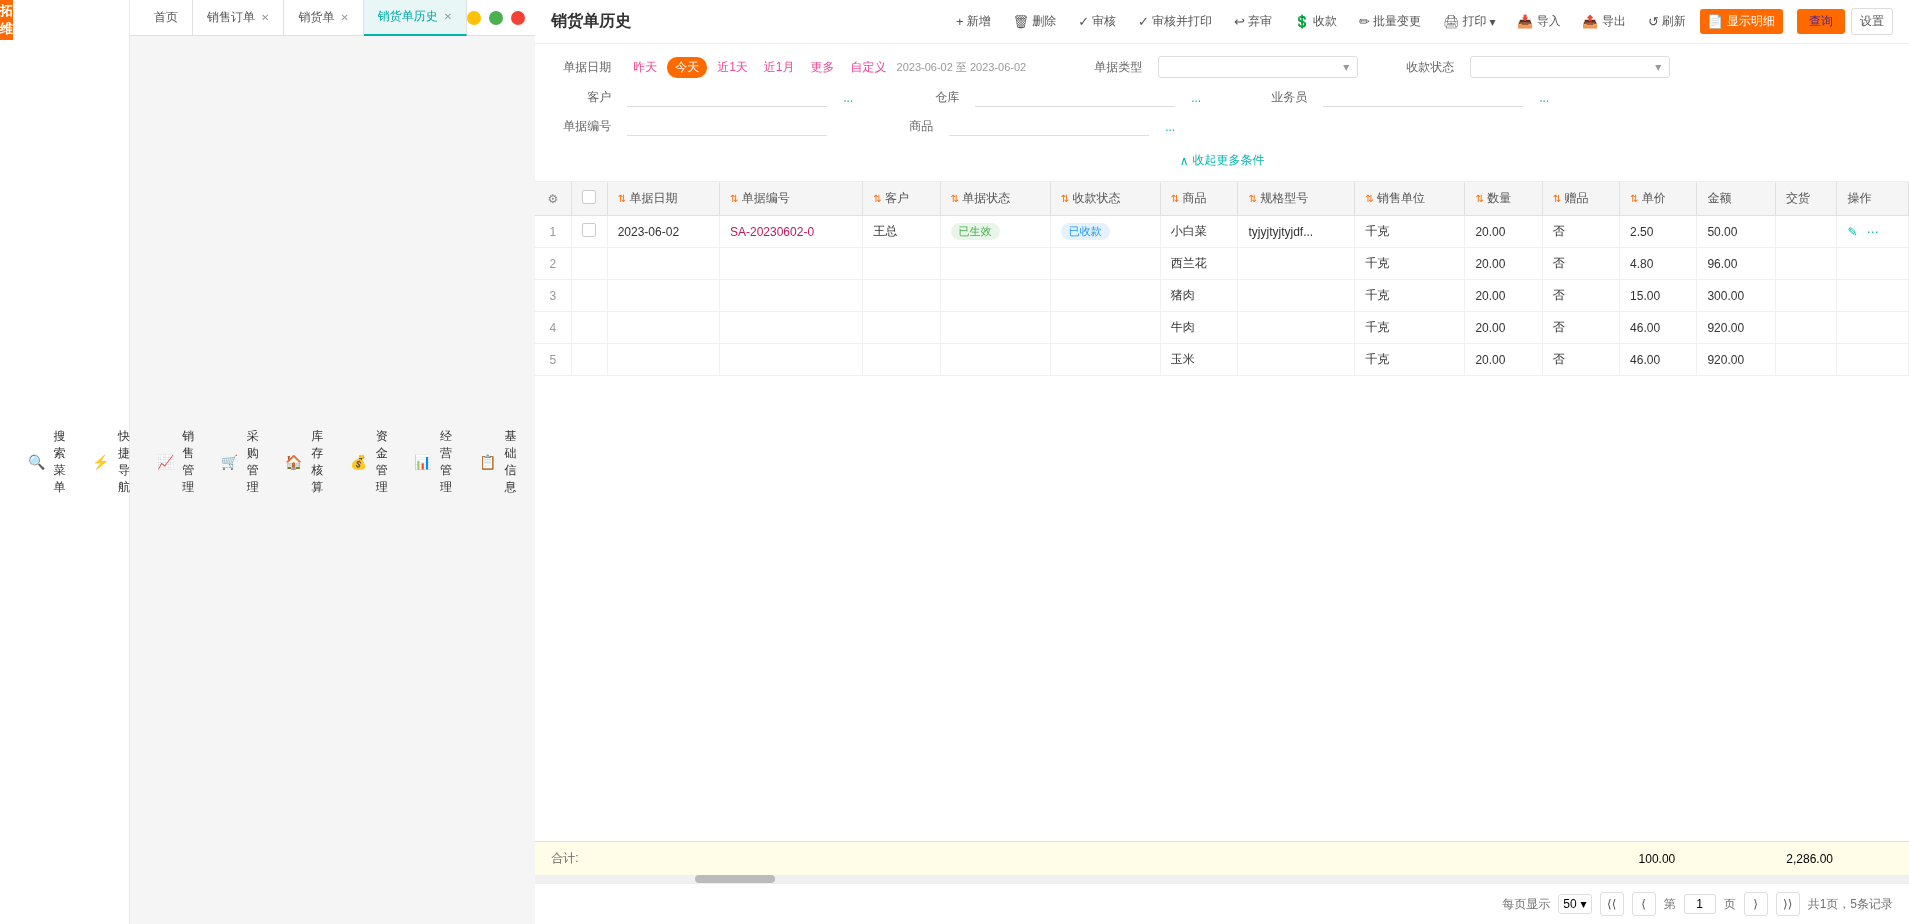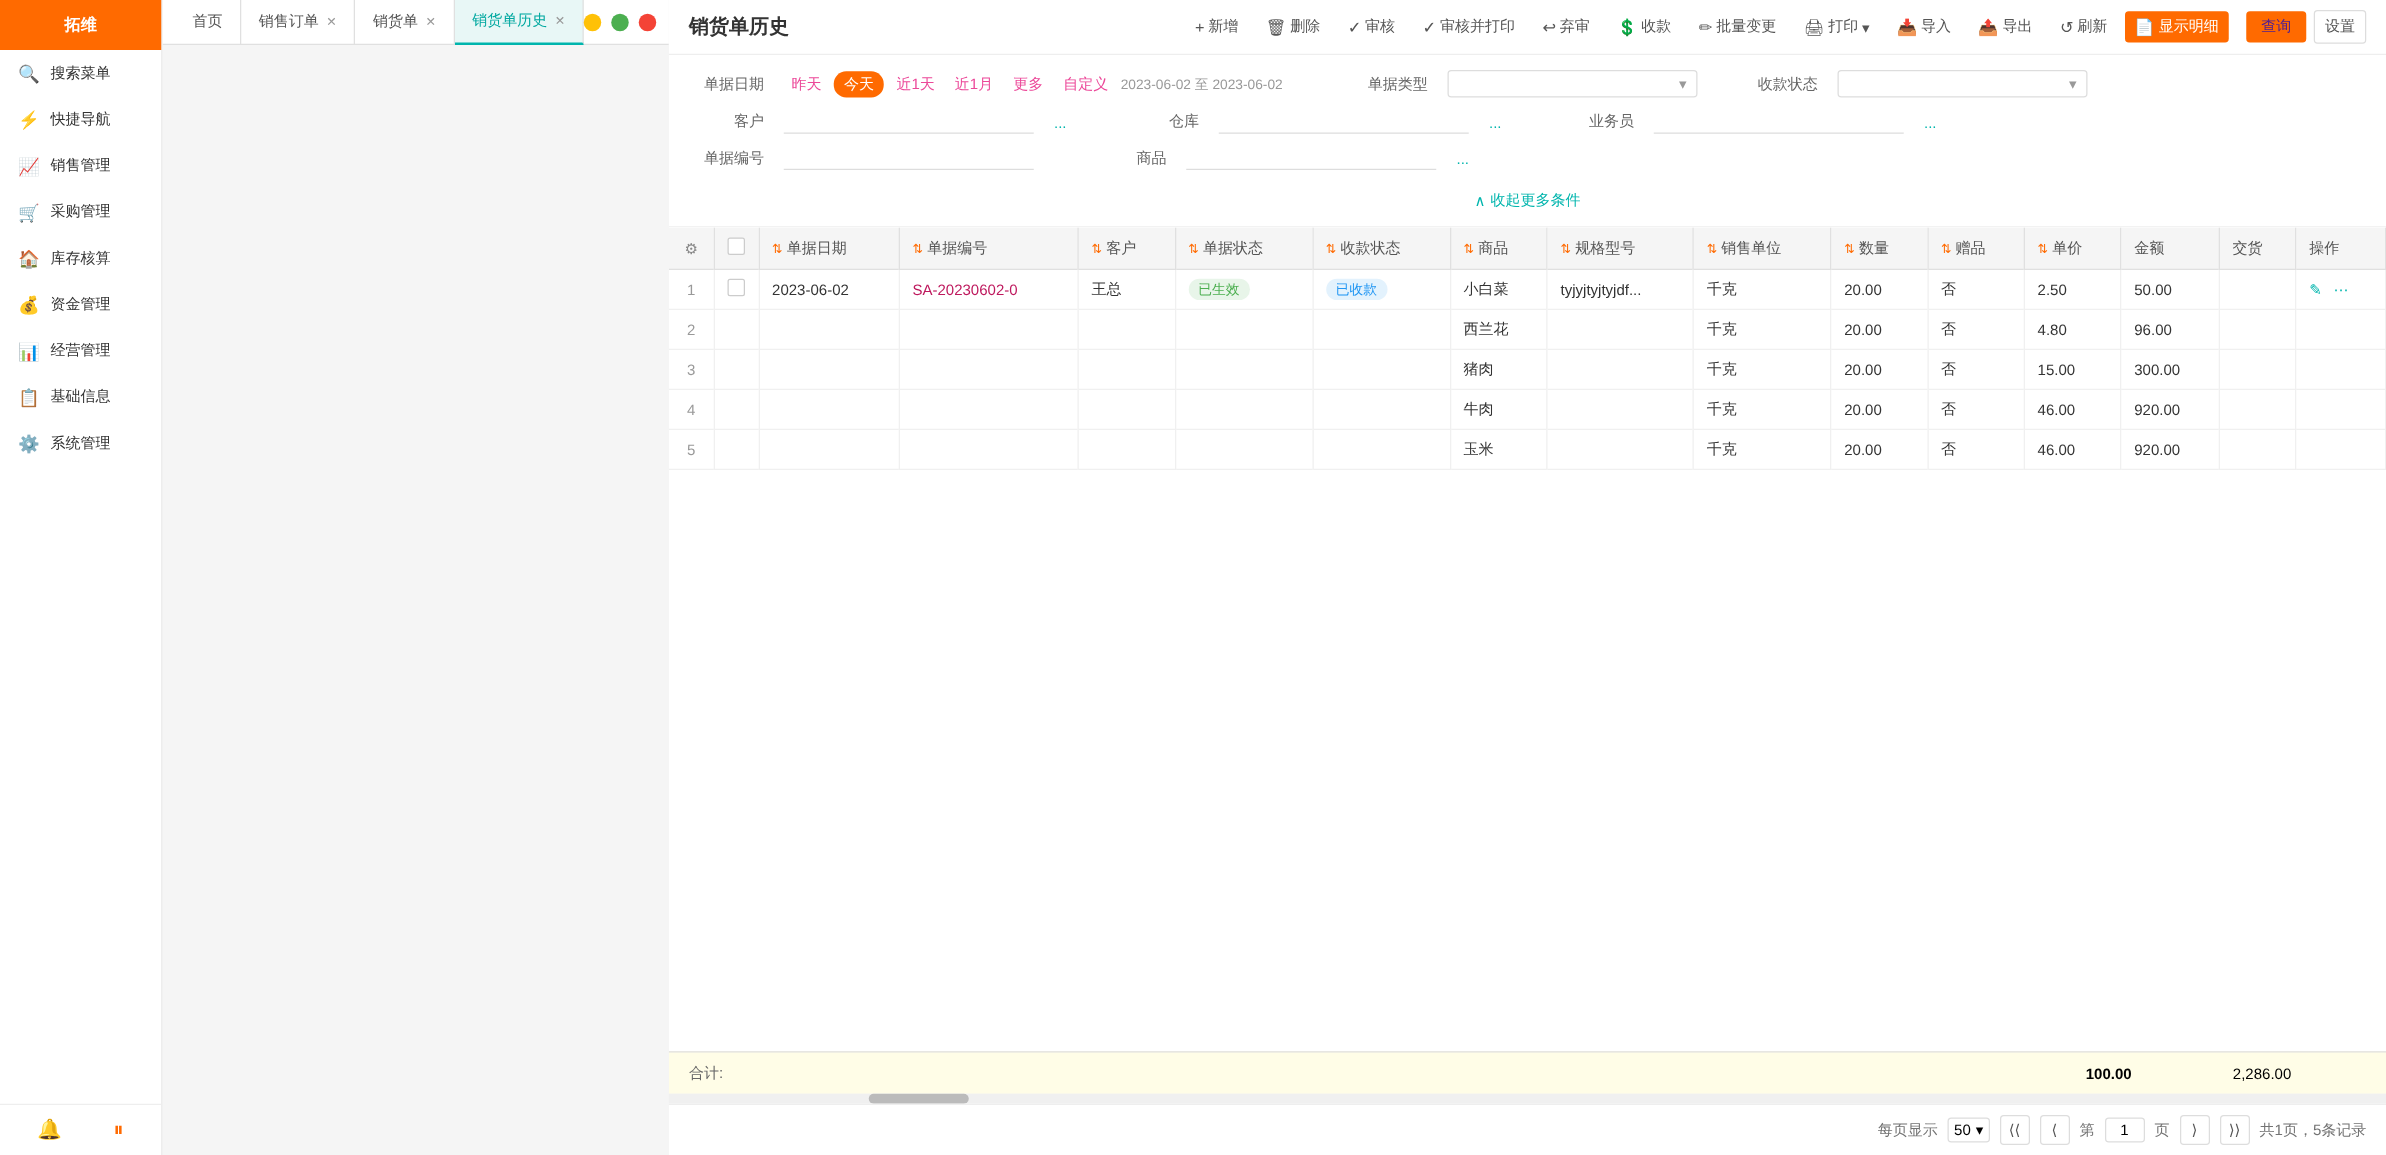--- a/index.html
+++ b/index.html
@@ -3,21 +3,20 @@
   <meta charset="utf-8">
   <style>
     * { box-sizing: border-box; margin: 0; padding: 0; font-family: "Microsoft YaHei", "PingFang SC", sans-serif; font-size: 12px; }
     body { display: flex; height: 924px; overflow: hidden; background: #f5f5f5; }
 
     
     .sidebar {
       width: 130px;
       background: #fff;
       display: flex;
-      flex-direction: column;
       border-right: 1px solid #e8e8e8;
       flex-shrink: 0;
     }
     .sidebar-logo {
       height: 40px;
       background: #ff6a00;
       display: flex;
       align-items: center;
       justify-content: center;
       color: #fff;
@@ -251,21 +250,21 @@
     
     .table-footer {
       background: #fffde7;
       border-top: 1px solid #e0e0e0;
       padding: 8px 16px;
       display: flex;
       align-items: center;
       flex-shrink: 0;
     }
     .footer-label { color: #666; margin-right: 20px; }
-    .footer-total-qty { margin-left: auto; margin-right: 81px; font-weight: bold; }
+    .footer-total-qty { margin-left: auto; margin-right: 111px; font-weight: normal; }
     .footer-total-amount { font-weight: normal; margin-right: 60px; }
 
     
     .pagination-bar {
       display: flex;
       align-items: center;
       justify-content: flex-end;
       padding: 8px 16px;
       background: #fff;
       border-top: 1px solid #eee;

